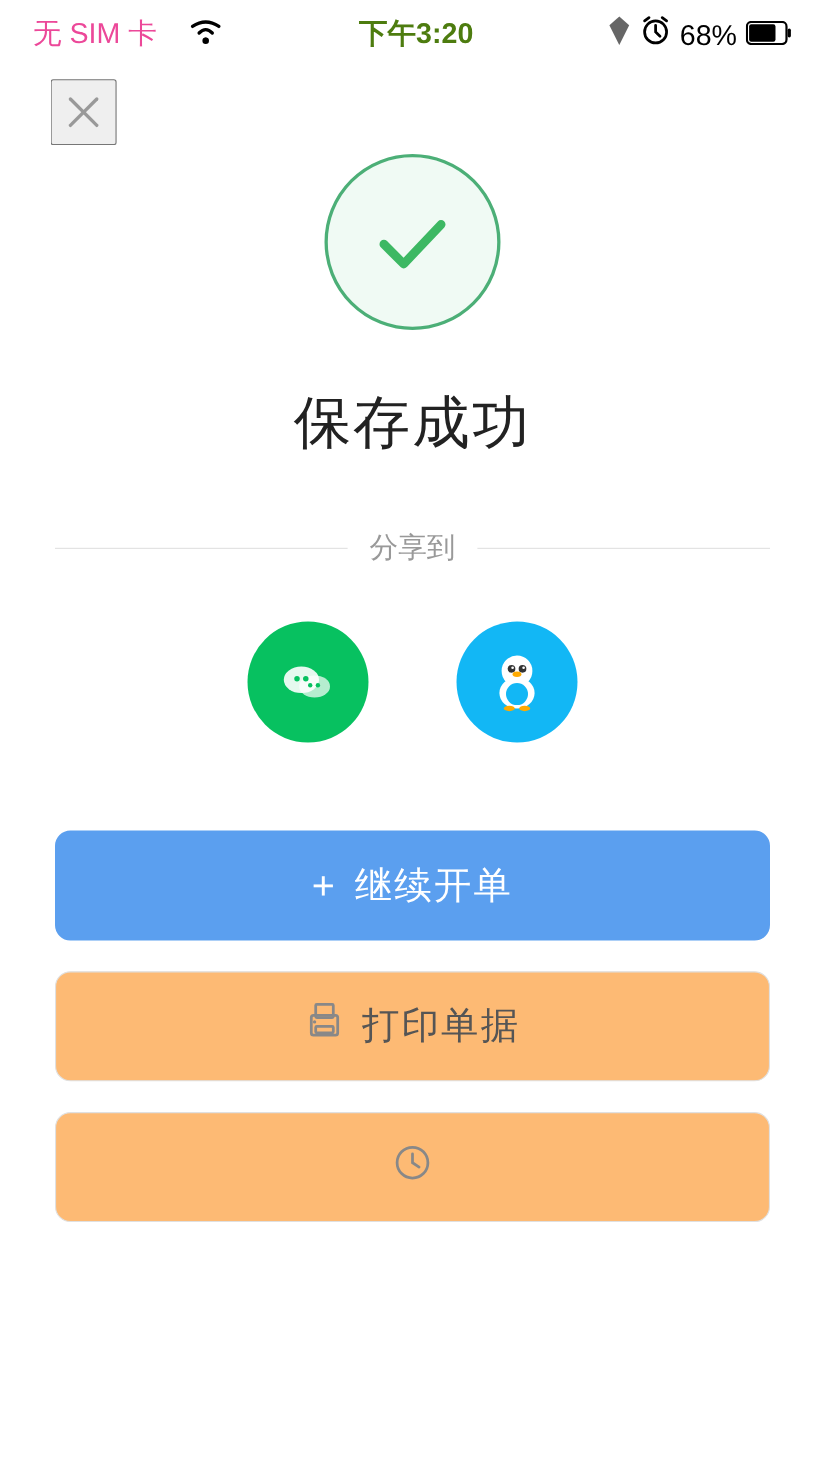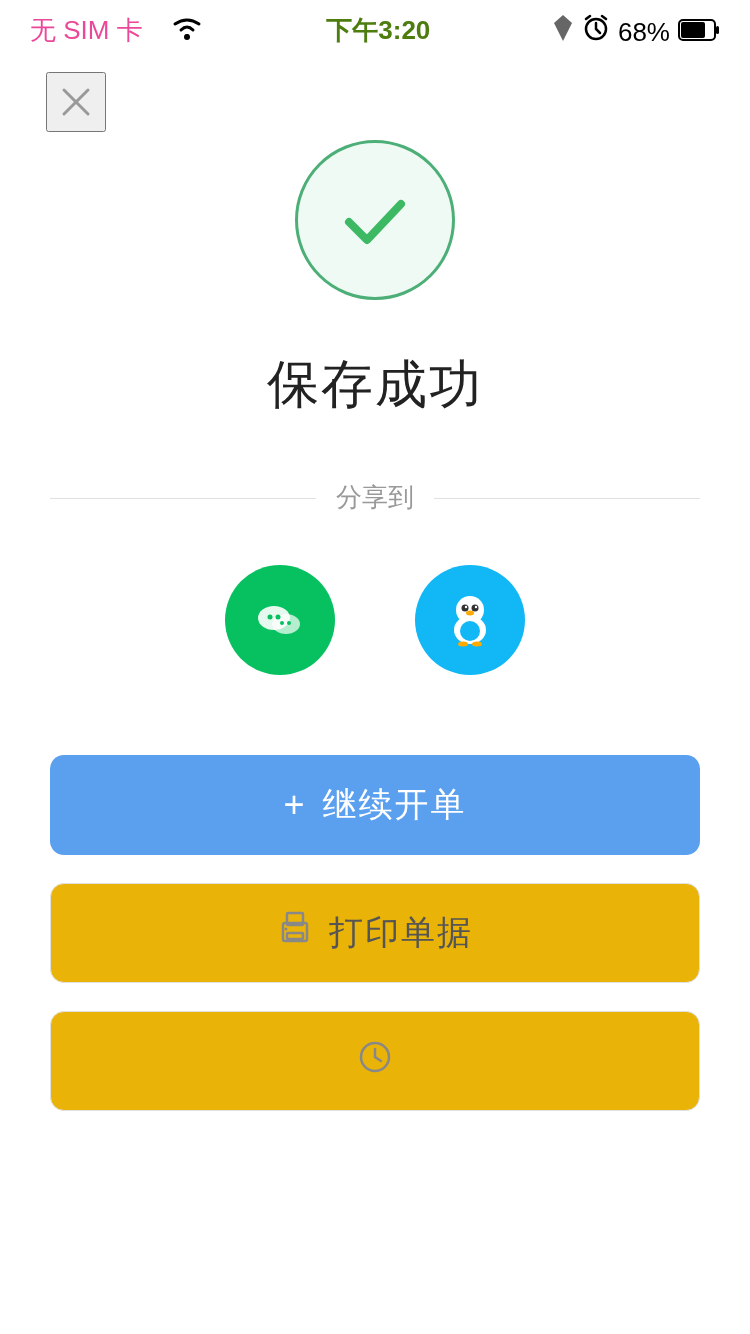--- a/index.html
+++ b/index.html
@@ -182,21 +182,21 @@
       justify-content: center;
       gap: 16px;
       cursor: pointer;
       letter-spacing: 2px;
     }
 
     .btn-secondary {
       width: 100%;
       height: 100px;
       border-radius: 14px;
-      background: #eab308;
+      background: #fdba74;
       border: 1.5px solid #e0e0e0;
       color: #555555;
       font-size: 34px;
       display: flex;
       align-items: center;
       justify-content: center;
       gap: 16px;
       cursor: pointer;
       letter-spacing: 2px;
     }

